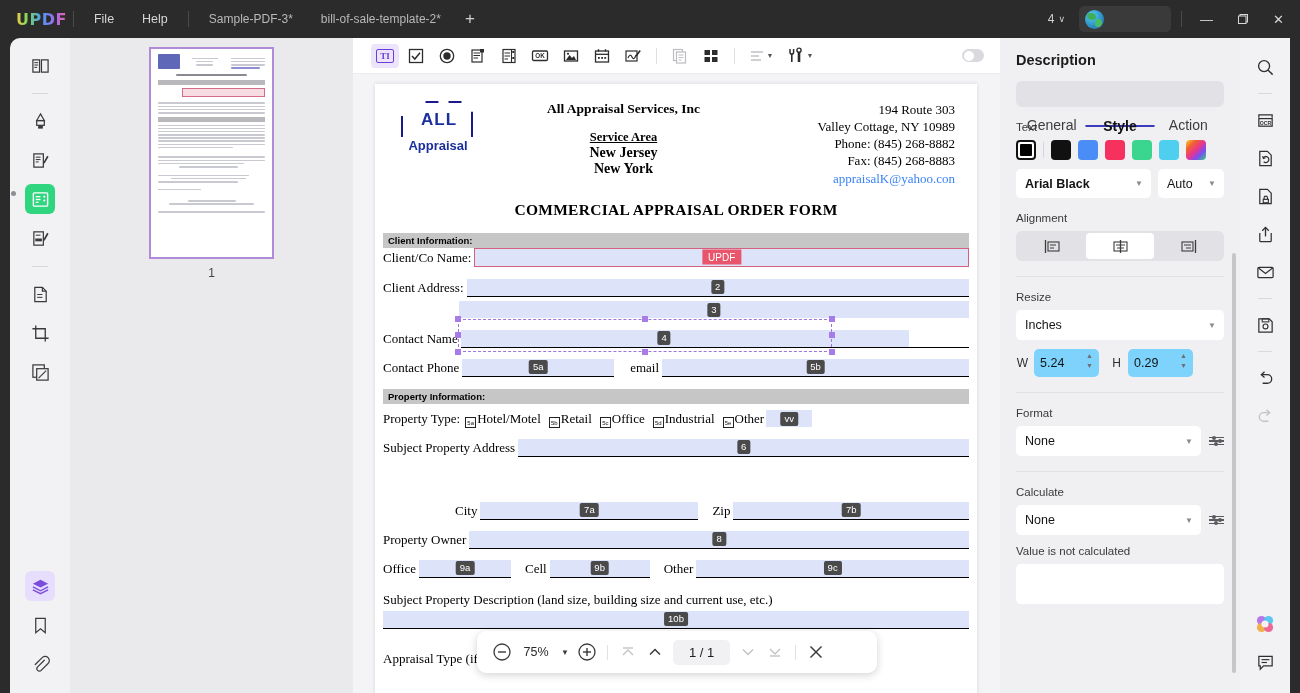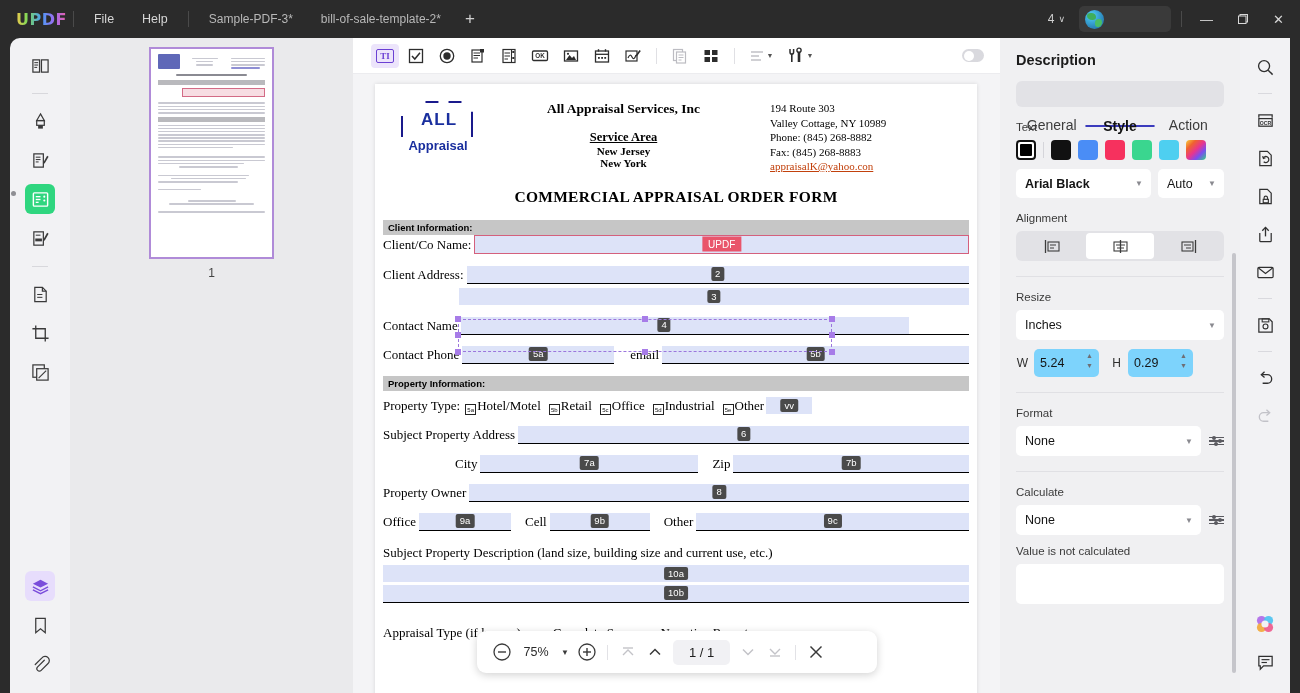--- a/index.html
+++ b/index.html
@@ -130,23 +130,23 @@
     color:#1a2f9e; letter-spacing:1px; line-height:1;
   }
   .alllogo .apt {
     position:absolute; left:0; top:40px; width:82px; text-align:center;
     font-family:"Liberation Sans", sans-serif; font-weight:bold; font-size:13px;
     color:#1a2f9e; line-height:1;
   }
   .d-mid { flex:1; text-align:center; padding-top:2px; }
   .d-mid .co { font-weight:bold; font-size:13.5px; }
   .d-mid .sa { font-weight:bold; font-size:12.5px; text-decoration:underline; margin-top:13px; }
-  .d-mid .st { font-weight:bold; font-size:11px; }
-  .d-right { flex:0 0 185px; text-align:left; font-size:11px; line-height:1.32; padding-top:2px; }
-  .d-right .mail { color:#c2410c; text-decoration:underline; }
+  .d-mid .st { font-weight:bold; font-size:14px; }
+  .d-right { flex:0 0 185px; text-align:right; font-size:13px; line-height:1.32; padding-top:2px; }
+  .d-right .mail { color:#3b82f6; }
   .d-title { text-align:center; font-weight:bold; font-size:15.5px; letter-spacing:.3px; margin-top:14px; }
 
   .secbar {
     margin:14px 8px 0 8px; background:#c6c6c6; height:15px;
     font-family:"Liberation Sans", sans-serif; font-size:9.5px; font-weight:bold;
     padding-left:5px; line-height:15px;
   }
   .row { position:relative; padding:0 8px; margin-top:7px; font-size:13px; display:flex; align-items:flex-end; }
   .lbl { white-space:nowrap; padding-bottom:1px; }
   .fline { flex:1; border-bottom:1px solid #000; height:18px; position:relative; }
@@ -648,21 +648,21 @@
       <div class="row" style="margin-top:11px;">
         <div class="lbl">Subject Property Address</div>
         <div class="fline" style="margin-left:3px;">
           <div class="ff"></div>
           <span class="fnum">6</span>
         </div>
       </div>
 
       <div class="row" style="margin-top:11px;">
         <div class="lbl" style="margin-left:72px;">City</div>
-        <div class="fline" style="margin-left:3px;flex:0 0 218px;">
+        <div class="fline" style="margin-left:3px;flex:0 0 218px;margin-top:34px;">
           <div class="ff"></div>
           <span class="fnum">7a</span>
         </div>
         <div class="lbl" style="margin-left:14px;">Zip</div>
         <div class="fline" style="margin-left:3px;">
           <div class="ff"></div>
           <span class="fnum">7b</span>
         </div>
       </div>
 
@@ -689,26 +689,20 @@
         <div class="fline" style="margin-left:3px;">
           <div class="ff"></div>
           <span class="fnum">9c</span>
         </div>
       </div>
 
       <div class="row" style="margin-top:14px;">
         <div class="lbl">Subject Property Description (land size, building size and current use, etc.)</div>
       </div>
 
-      <div class="row" style="margin-top:3px;">
-        <div class="fline" style="border-bottom:none;">
-          <div class="ff"></div>
-          <span class="fnum">10a</span>
-        </div>
-      </div>
       <div class="row" style="margin-top:2px;">
         <div class="fline">
           <div class="ff"></div>
           <span class="fnum">10b</span>
         </div>
       </div>
 
       <div class="row" style="margin-top:22px;">
         <div class="lbl">Appraisal Type (if known)</div>
         <span class="chk" style="margin-left:16px;">6a</span>

